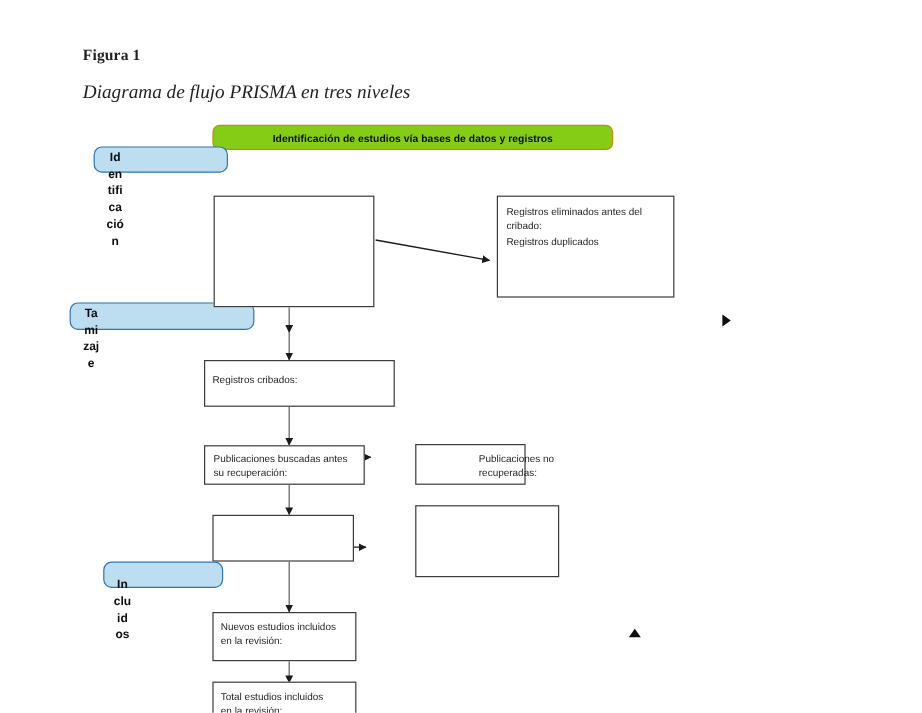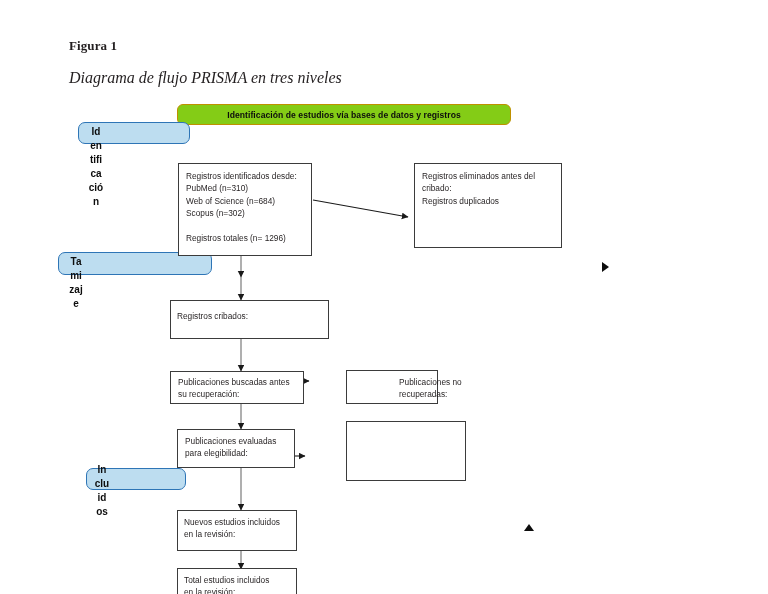--- a/index.html
+++ b/index.html
@@ -175,51 +175,43 @@
 ció
 n</div>
 
   <div class="stage" style="left:58px; top:252px; width:154px; height:23px;"></div>
   <div class="stage-text" style="left:66px; top:255px;">Ta
 mi
 zaj
 e</div>
 
   <div class="stage" style="left:86px; top:468px; width:100px; height:22px;"></div>
-  <div class="stage-text" style="left:92px; top:463px;">In
+  <div class="stage-text" style="left:92px; top:481px;">In
 clu
 id
 os</div>
 
   <div class="box" style="left:178px; top:163px; width:134px; height:93px;"></div>
-  <div class="box-text" style="left:186px; top:170px; width:122px;">Registros identificados desde:
-PubMed (n=310)
-Web of Science (n=684)
-Scopus (n=302)
-
-Registros totales (n= 1296)</div>
 
   <div class="box" style="left:414px; top:163px; width:148px; height:85px;"></div>
   <div class="box-text" style="left:422px; top:170px; width:132px;">Registros eliminados antes del cribado:
 Registros duplicados</div>
 
   <div class="box" style="left:170px; top:300px; width:159px; height:39px;"></div>
   <div class="box-text" style="left:177px; top:310px; width:146px;">Registros cribados:</div>
 
   <div class="box" style="left:170px; top:371px; width:134px; height:33px;"></div>
   <div class="box-text" style="left:178px; top:376px; width:124px;">Publicaciones buscadas antes
 su recuperación:</div>
 
   <div class="box" style="left:346px; top:370px; width:92px; height:34px;"></div>
   <div class="box-text" style="left:354px; top:376px; width:84px;margin-left:45px;">Publicaciones no
 recuperadas:</div>
 
   <div class="box" style="left:177px; top:429px; width:118px; height:39px;"></div>
-  <div class="box-text" style="left:185px; top:435px; width:108px;">Publicaciones evaluadas
-para elegibilidad:</div>
 
   <div class="box" style="left:346px; top:421px; width:120px; height:60px;"></div>
 
   <div class="box" style="left:177px; top:510px; width:120px; height:41px;"></div>
   <div class="box-text" style="left:184px; top:516px; width:112px;">Nuevos estudios incluidos
 en la revisión:</div>
 
   <div class="box" style="left:177px; top:568px; width:120px; height:41px;"></div>
   <div class="box-text" style="left:184px; top:574px; width:112px;">Total estudios incluidos
 en la revisión:</div>

